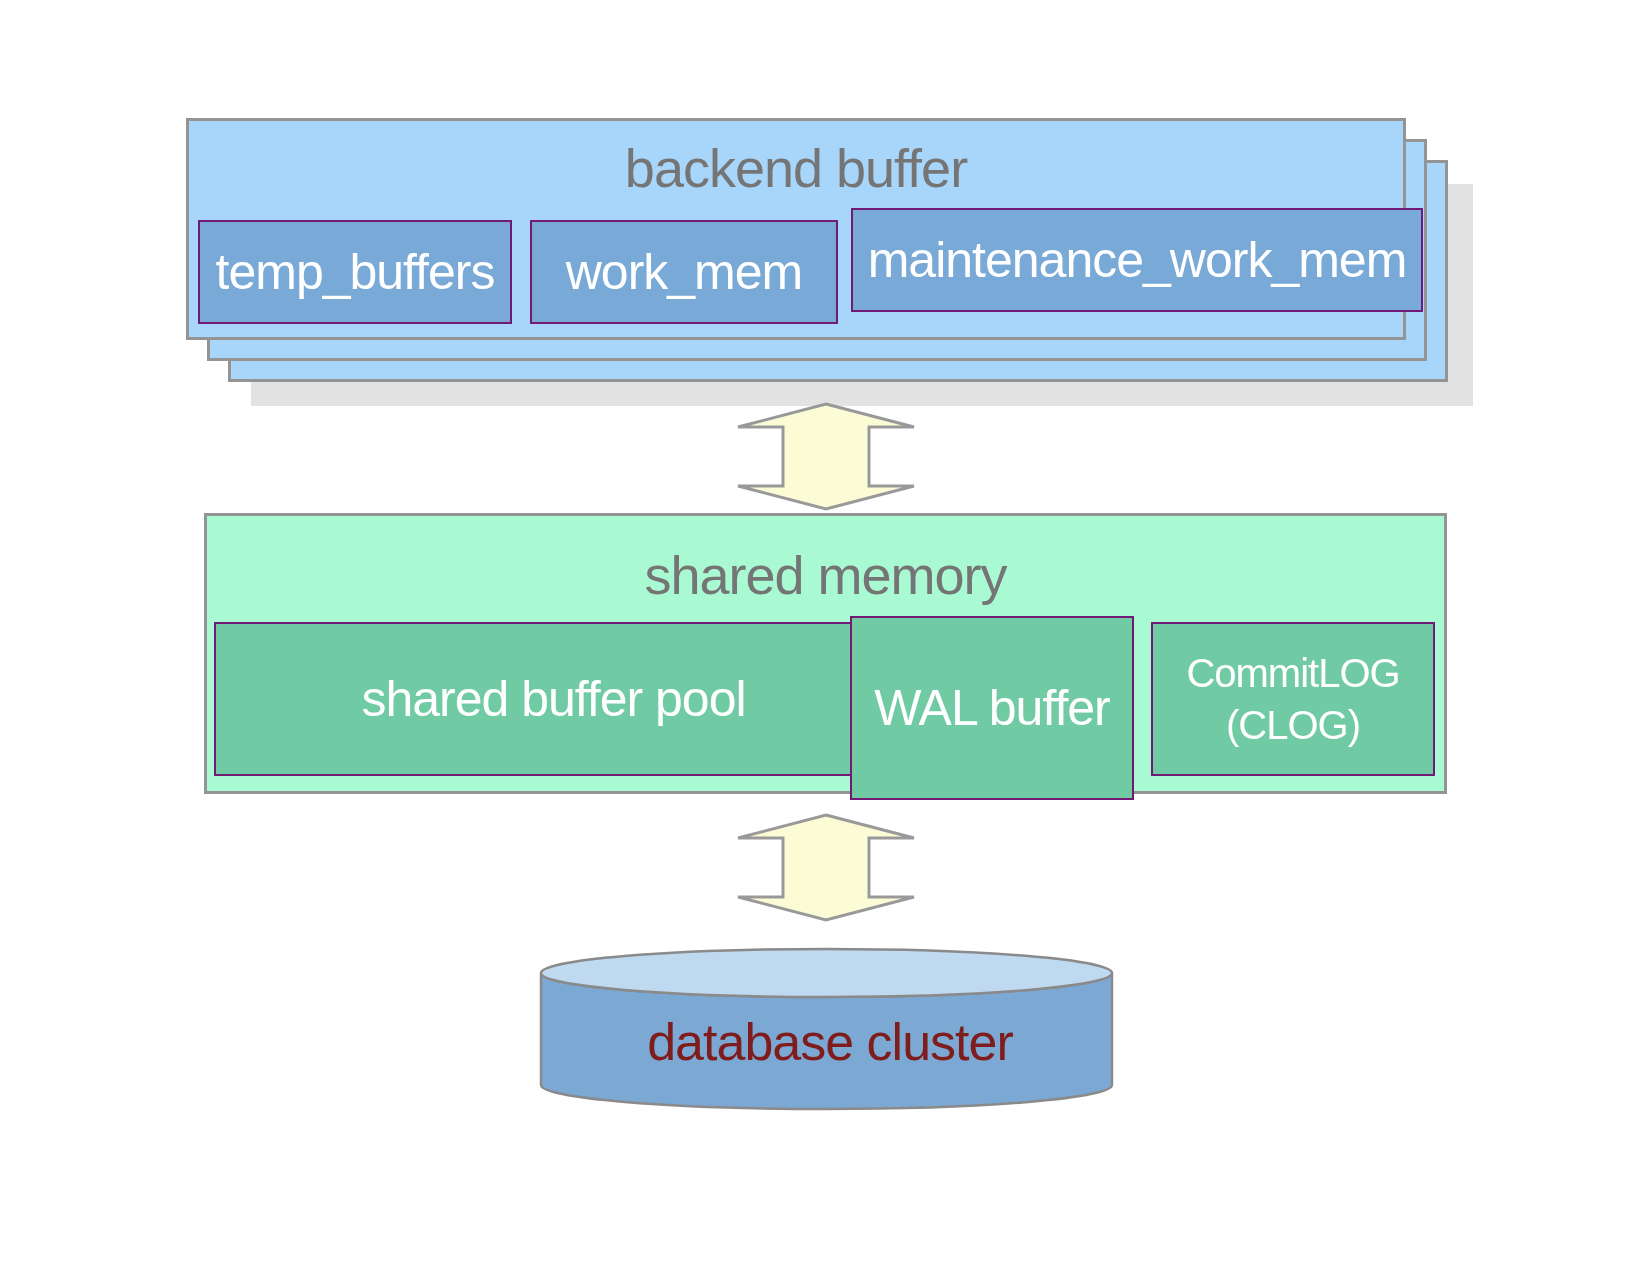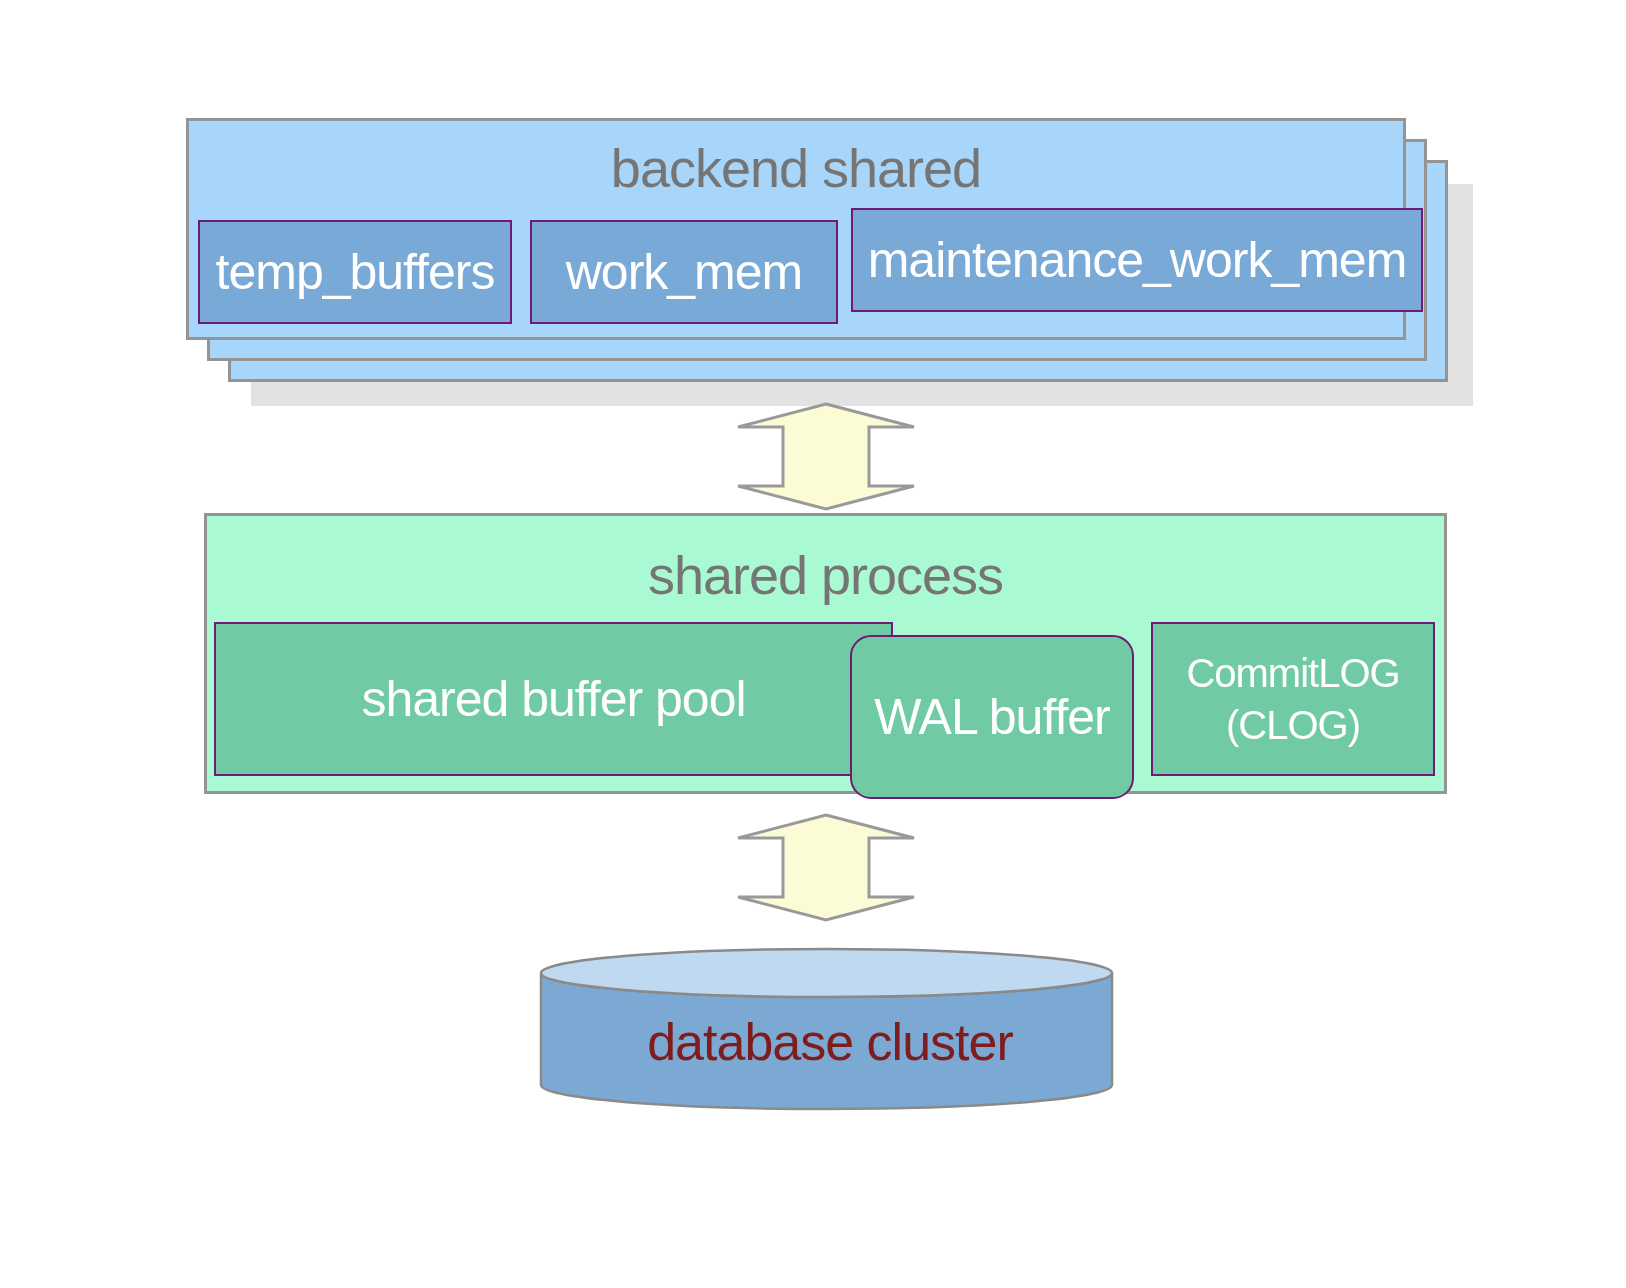--- a/index.html
+++ b/index.html
@@ -28,21 +28,21 @@
   .green { background:#70CBA4; }
   #temp-box  { left:9px;   top:99px;  width:314px; height:104px; }
   #work-box  { left:341px; top:99px;  width:308px; height:104px; }
   #maint-box { left:636px; top:87px;  width:572px; height:104px;margin-left:26px; }
   
   #shared-box {
     position:absolute; left:204px; top:513px; width:1243px; height:281px;
     background:#A9FAD2; border:3px solid #949494; box-sizing:border-box;
   }
   #pool-box { left:7px;   top:106px; width:679px; height:154px; }
-  #wal-box  { left:643px; top:119px; width:284px; height:164px;border-radius:21px; }
+  #wal-box  { left:643px; top:100px; width:284px; height:184px; }
   #clog-box { left:944px; top:106px; width:284px; height:154px; font-size:40px; line-height:52px; }
   
   .arrow { position:absolute; width:192px; height:118px; }
   #arrow-top    { left:730px; top:398px; }
   #arrow-bottom { left:730px; top:809px; }
   
   #cylinder { position:absolute; left:530px; top:938px; width:600px; height:190px; }
   #db-label {
     position:absolute; left:530px; top:1016px; width:600px;
     text-align:center; color:#7f1d1d; font-size:52px; line-height:52px;
@@ -50,32 +50,32 @@
 </style>
 </head>
 <body>
 
 <div id="canvas">
 
   <div class="bp-shadow"></div>
   <div class="bp-layer bp-l3"></div>
   <div class="bp-layer bp-l2"></div>
   <div class="bp-main">
-    <div class="box-title">backend shared</div>
+    <div class="box-title">backend buffer</div>
     <div class="inner-box blue" id="temp-box">temp_buffers</div>
     <div class="inner-box blue" id="work-box">work_mem</div>
     <div class="inner-box blue" id="maint-box">maintenance_work_mem</div>
   </div>
 
   <svg class="arrow" id="arrow-top" viewBox="0 0 192 118">
     <polygon points="96,6 184,29 139,29 139,88 184,88 96,111 8,88 53,88 53,29 8,29" fill="#FBFCD6" stroke="#999999" stroke-width="3"></polygon>
   </svg>
 
   <div id="shared-box">
-    <div class="box-title sm-title">shared process</div>
+    <div class="box-title sm-title">shared memory</div>
     <div class="inner-box green" id="pool-box">shared buffer pool</div>
     <div class="inner-box green" id="wal-box">WAL buffer</div>
     <div class="inner-box green" id="clog-box">CommitLOG
 (CLOG)</div>
   </div>
 
   <svg class="arrow" id="arrow-bottom" viewBox="0 0 192 118">
     <polygon points="96,6 184,29 139,29 139,88 184,88 96,111 8,88 53,88 53,29 8,29" fill="#FBFCD6" stroke="#999999" stroke-width="3"></polygon>
   </svg>
 

